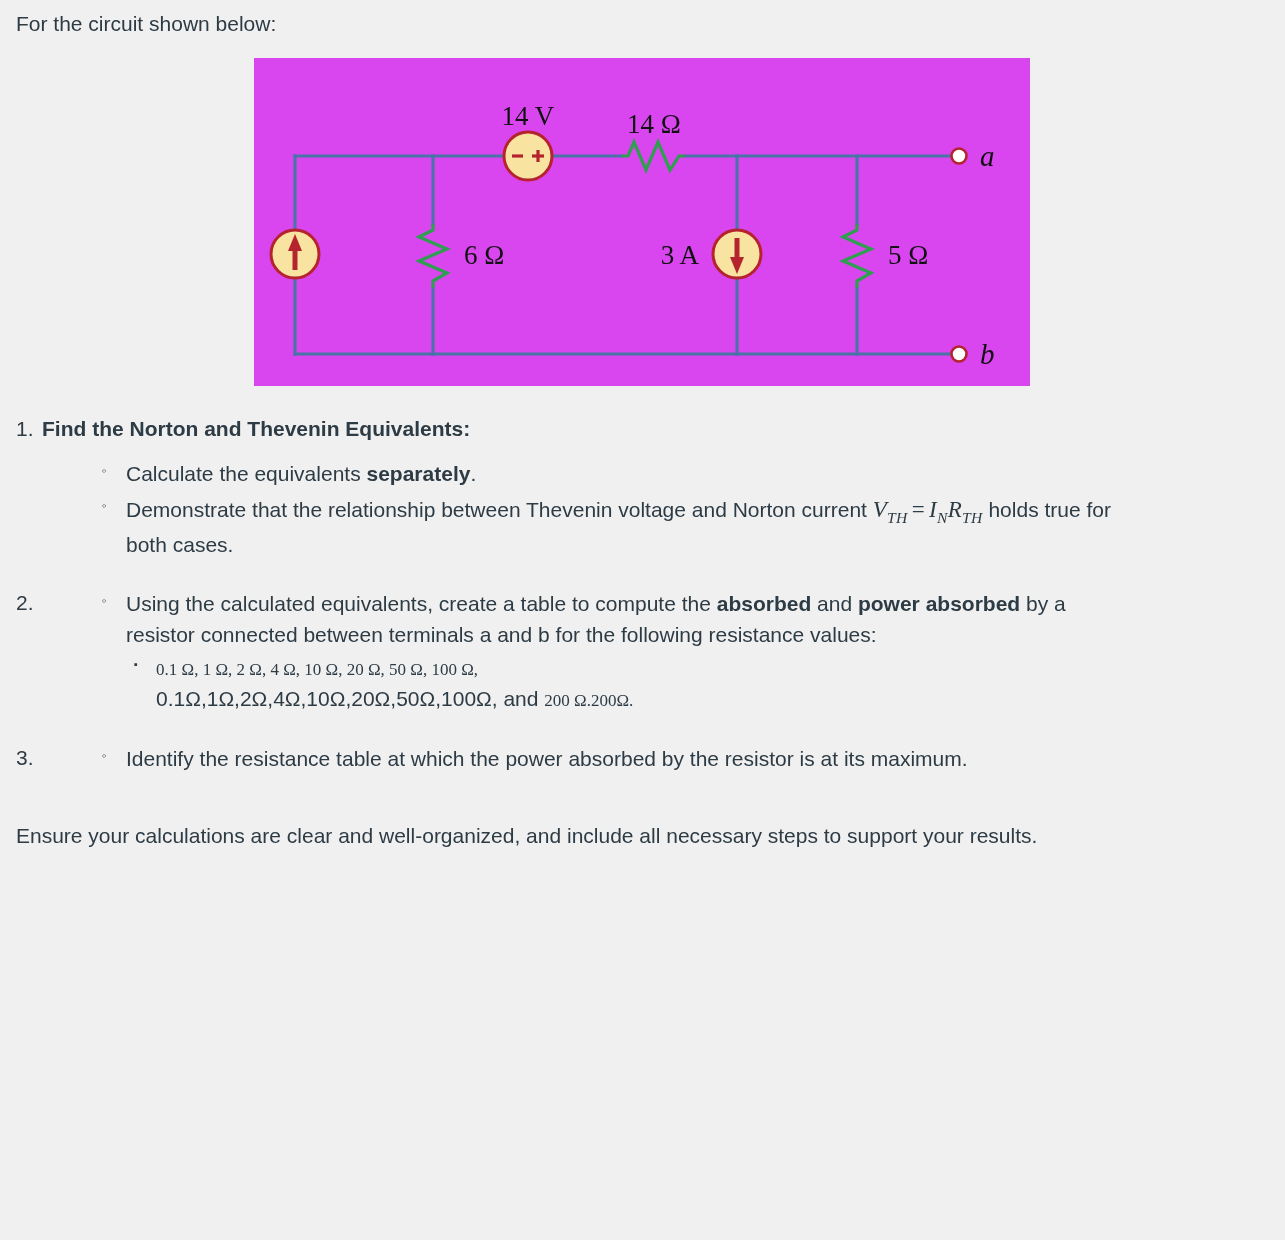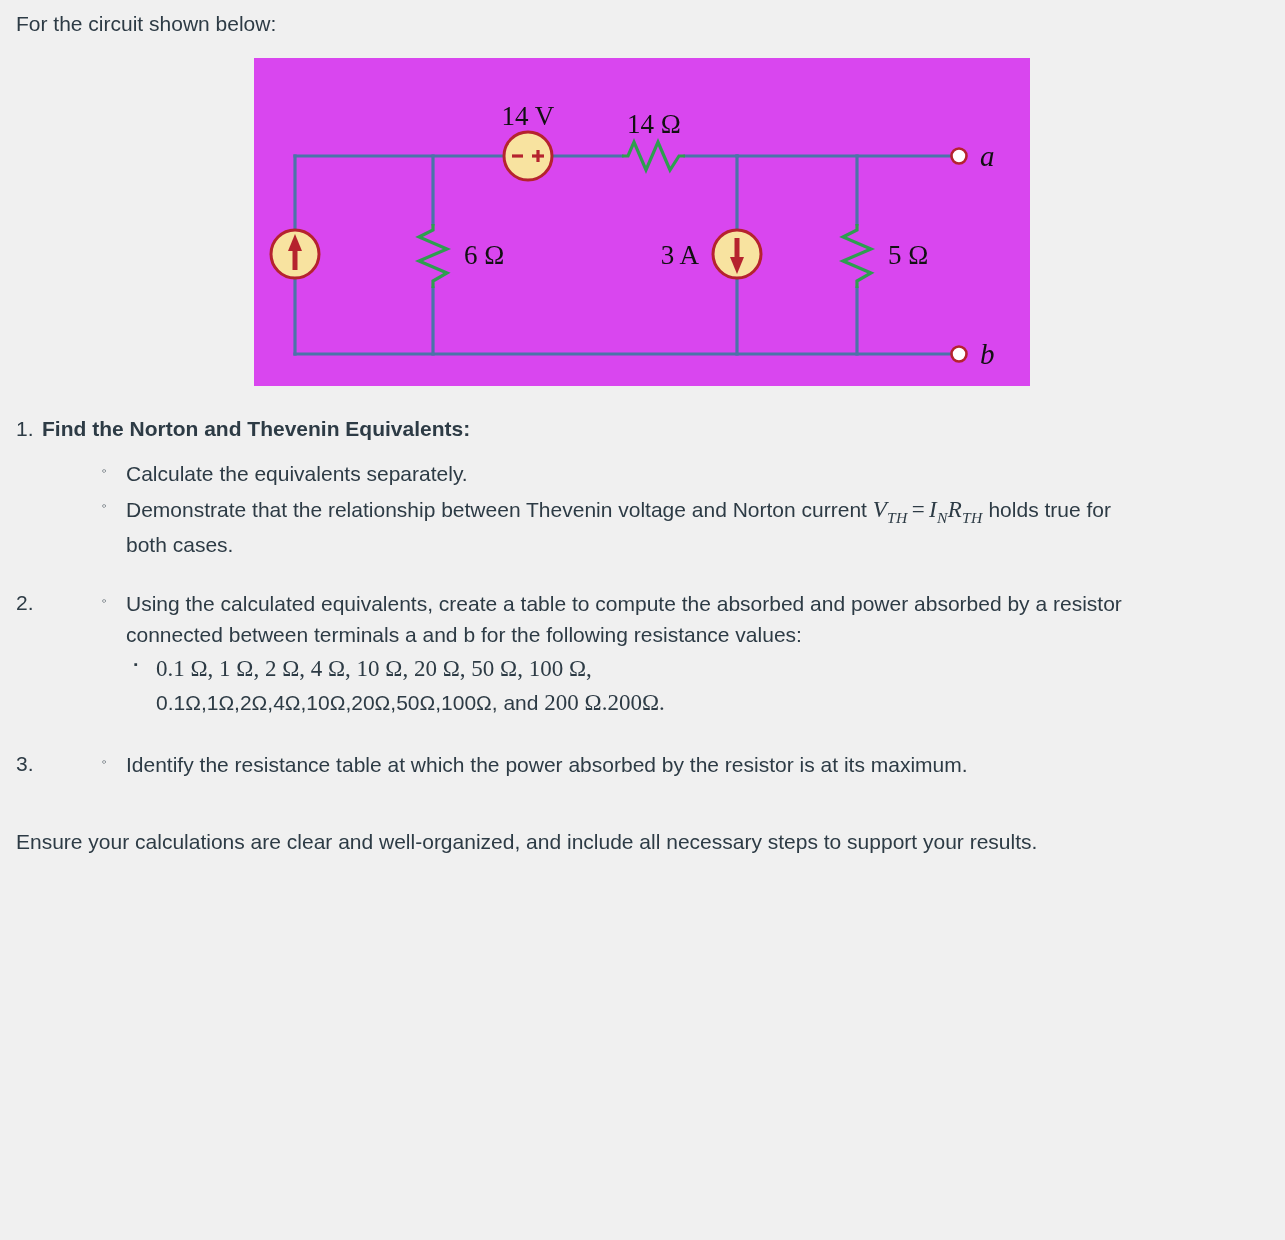--- a/index.html
+++ b/index.html
@@ -87,37 +87,37 @@
     font-size: 21px;
     line-height: 1.5;
   }
   .sub-sub-item .marker2 {
     position: absolute;
     left: 8px;
     top: 0;
     font-size: 11px;
     line-height: 2.2;
   }
-  b, strong { font-weight: normal; }
+  b, strong { font-weight: bold; }
   .mathtext {
     font-family: "Liberation Serif", serif;
     font-style: italic;
     font-size: 23px;
     letter-spacing: 0.3px;
   }
   .mathtext sub {
     font-size: 0.68em;
   }
   .mathop {
     font-style: normal;
     padding: 0 4px;
   }
   .serifnum {
     font-family: "Liberation Serif", serif;
-    font-size: 23px;
+    font-size: 17px;
   }
   .outro {
     font-size: 21px;
     line-height: 1.5;
     margin-top: 46px;
     max-width: 1255px;
   }
 </style>
 </head>
 <body>

